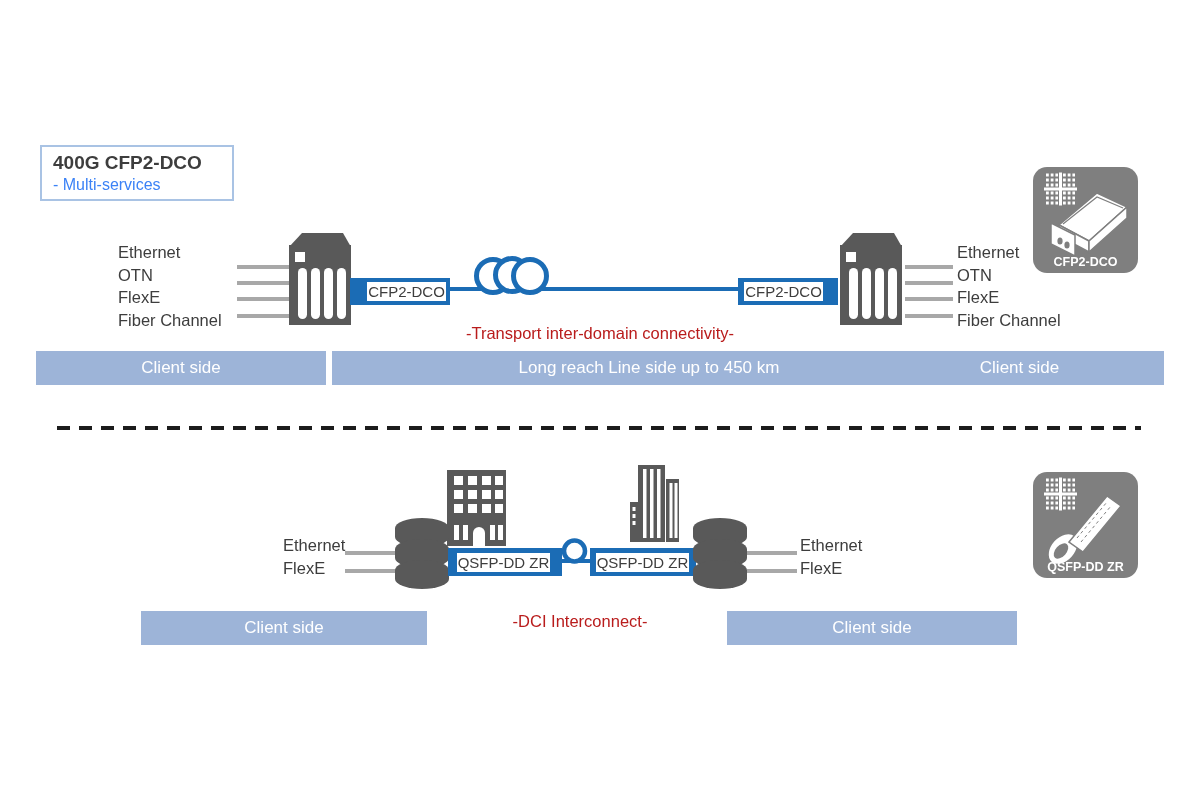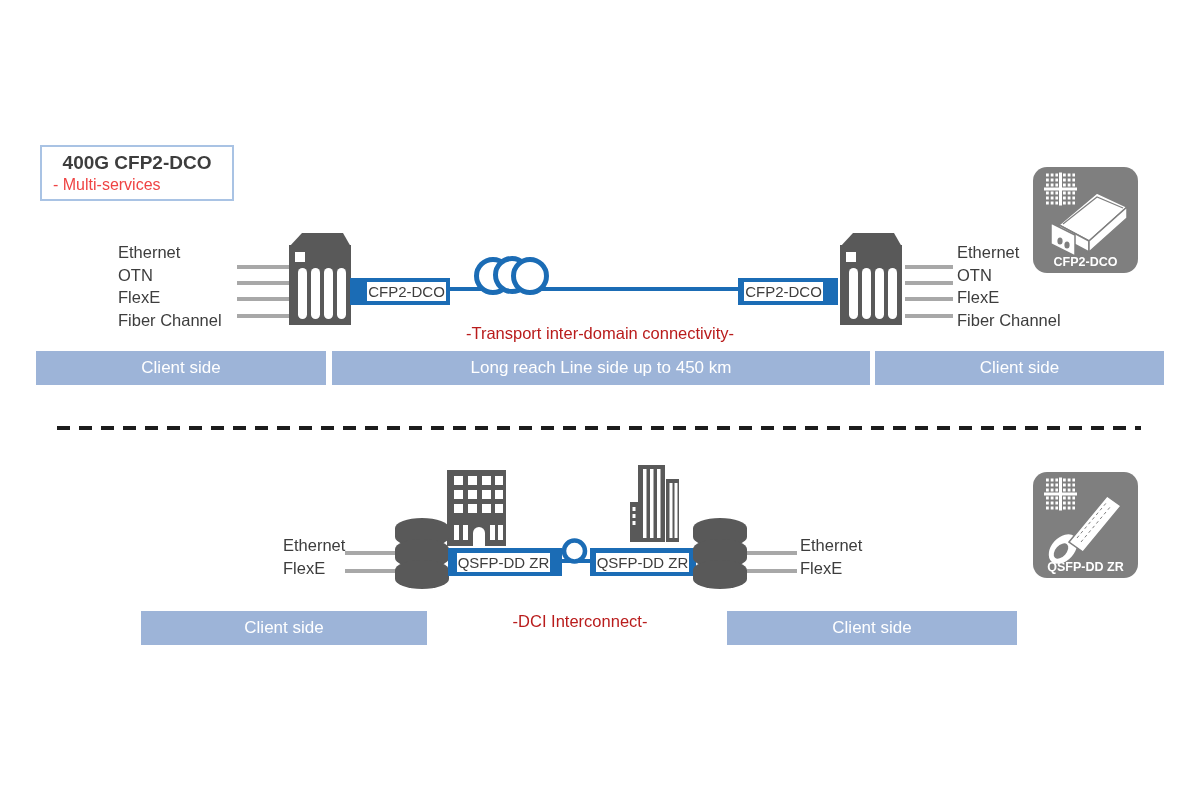--- a/index.html
+++ b/index.html
@@ -2,22 +2,22 @@
 <html><head>
 <meta charset="utf-8">
 <style>
   html,body { margin:0; padding:0; background:#fff; }
   body { font-family:"Liberation Sans", sans-serif; }
   .canvas { position:relative; width:1200px; height:800px; background:#ffffff; overflow:hidden; color:#3f3f3f; }
 
   .abs { position:absolute; }
 
   .info-box { position:absolute; border:2px solid #a9c3e4; background:#fff; padding:5px 11px; width:168px; }
-  .info-box .title { font-size:19px; font-weight:bold; color:#3d3d3d;text-align:center; }
-  .info-box .subtitle { font-size:16px; color:#ef4444; margin-top:2px; }
+  .info-box .title { font-size:19px; font-weight:bold; color:#3d3d3d; }
+  .info-box .subtitle { font-size:16px; color:#3b82f6; margin-top:2px; }
 
   .svc { position:absolute; font-size:16.5px; color:#3d3d3d; white-space:nowrap; }
   .spec { position:absolute; font-size:17px; color:#3d3d3d; white-space:nowrap; }
 
   .hline { position:absolute; height:4px; background:#a8a8a8; }
   .net-line { position:absolute; height:4px; background:#1b6cb5; }
   .conn-rect { position:absolute; background:#1b6cb5; }
   .conn-label { position:absolute; background:#ffffff; border:2px solid #1b6cb5; box-sizing:border-box;
                 color:#3d3d3d; font-size:15px; display:flex; align-items:center; justify-content:center; white-space:nowrap; }
 
@@ -117,21 +117,21 @@
         <polygon points="56,74 94,40 94,51 56,85" fill="#ffffff" stroke="#7f7f7f" stroke-width="1.5"></polygon>
         <polygon points="18,56 42,68 42,89 18,77" fill="#ffffff" stroke="#7f7f7f" stroke-width="1.5"></polygon>
         <ellipse cx="27" cy="74" rx="2.6" ry="3.6" fill="#7f7f7f"></ellipse>
         <ellipse cx="34" cy="78" rx="2.6" ry="3.6" fill="#7f7f7f"></ellipse>
       </g>
       <text x="52.5" y="99" text-anchor="middle" font-size="12.5" font-weight="bold" fill="#ffffff" font-family="Liberation Sans, sans-serif">CFP2-DCO</text>
     </svg>
   </div>
 
   <div class="bar" style="left:36px;  top:351px; width:290px;">Client side</div>
-  <div class="bar" style="left:332px; top:351px; width:538px;">Long reach Line side up to 450 km</div>
+  <div class="bar" style="left:332px; top:351px; width:538px;padding-left:48px;">Long reach Line side up to 450 km</div>
   <div class="bar" style="left:875px; top:351px; width:289px;">Client side</div>
 
   <div class="dashed-divider"></div>
 
 
 
   <div class="svc" style="left:283px; top:536px;">Ethernet</div>
   <div class="svc" style="left:283px; top:559px;">FlexE</div>
 
   <div class="hline" style="left:345px; top:551px; width:52px;"></div>

